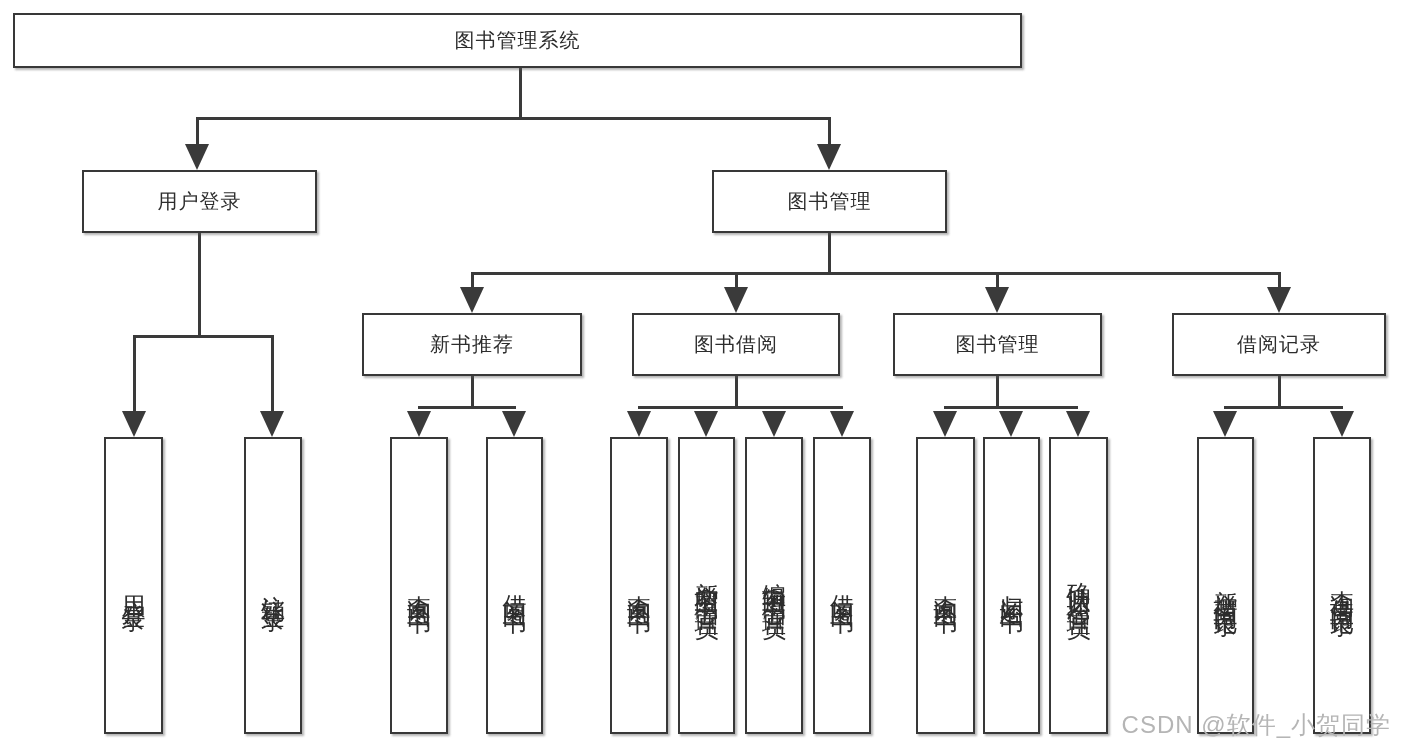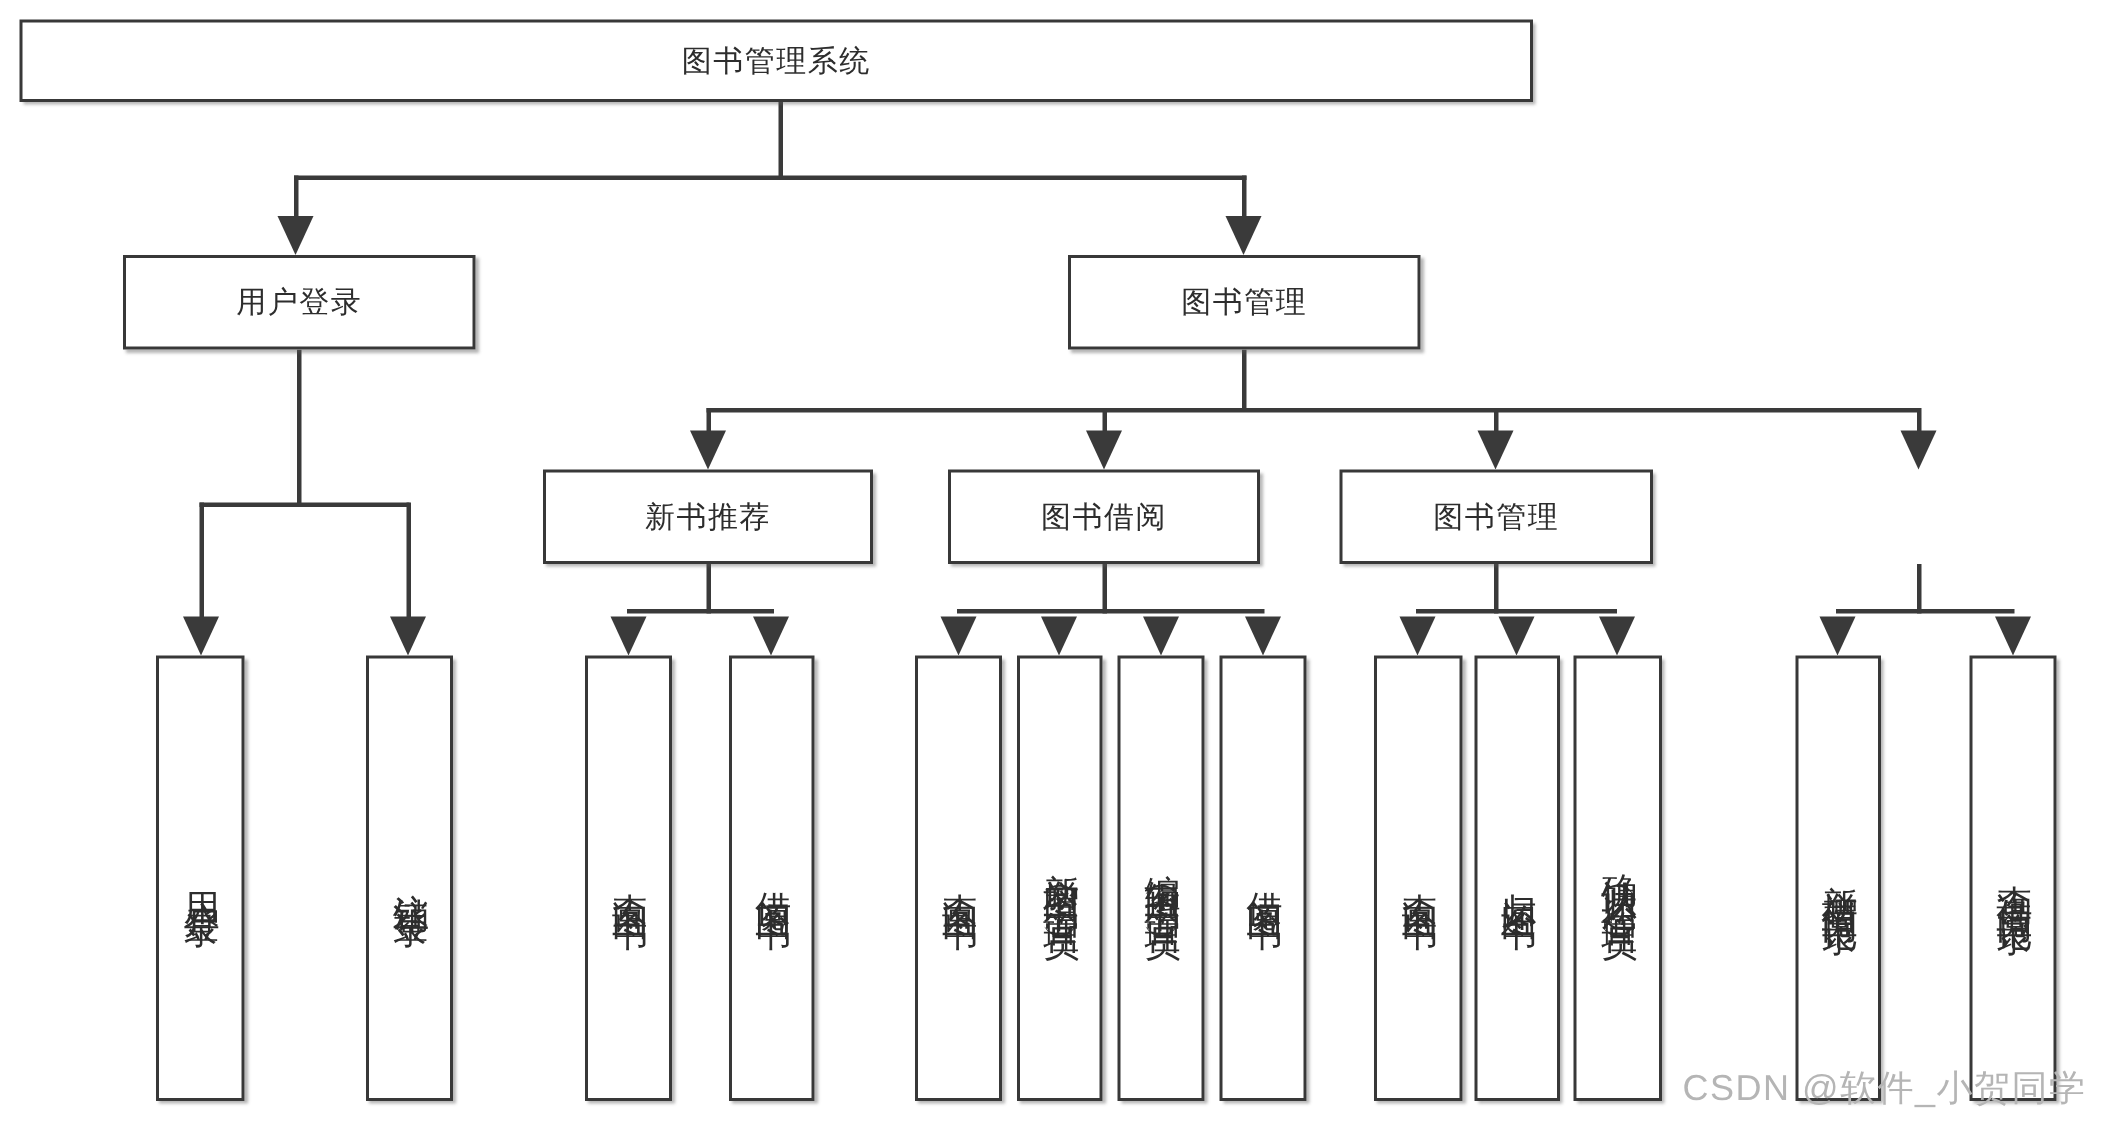--- a/index.html
+++ b/index.html
@@ -120,20 +120,23 @@
     </div>
     <div class="node h" style="left: 712px; top: 170px; width: 235px; height: 63px;">
       <span class="lbl">图书管理</span>
     </div>
     <div class="node h" style="left: 632px; top: 313px; width: 208px; height: 63px;">
       <span class="lbl">图书借阅</span>
     </div>
     <div class="node h" style="left: 893px; top: 313px; width: 209px; height: 63px;">
       <span class="lbl">图书管理</span>
     </div>
+    <div class="node h" style="left: 1172px; top: 313px; width: 214px; height: 63px;">
+      <span class="lbl">借阅记录</span>
+    </div>
     <div class="node v" style="left: 104px; top: 437px; width: 59px; height: 297px;">
       <span class="lbl">用户登录</span>
     </div>
     <div class="node v" style="left: 244px; top: 437px; width: 58px; height: 297px;">
       <span class="lbl">注销登录</span>
     </div>
     <div class="node v" style="left: 390px; top: 437px; width: 58px; height: 297px;">
       <span class="lbl">查询图书</span>
     </div>
     <div class="node v" style="left: 486px; top: 437px; width: 57px; height: 297px;">

